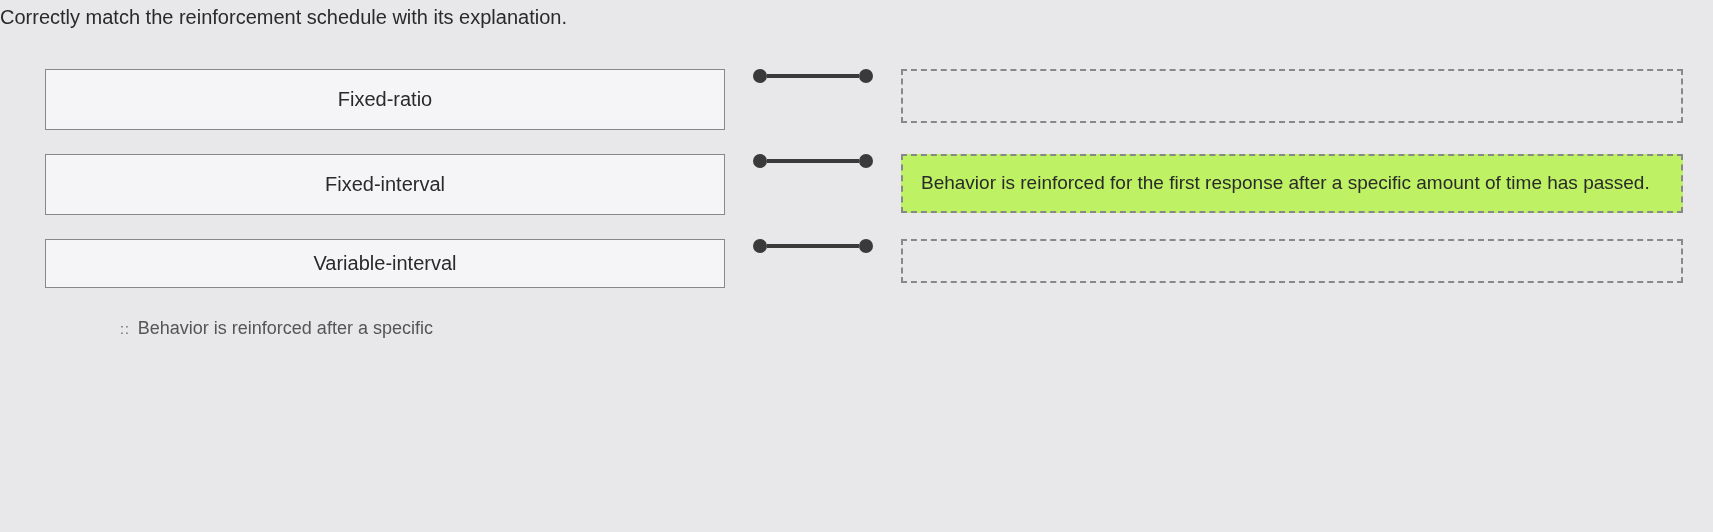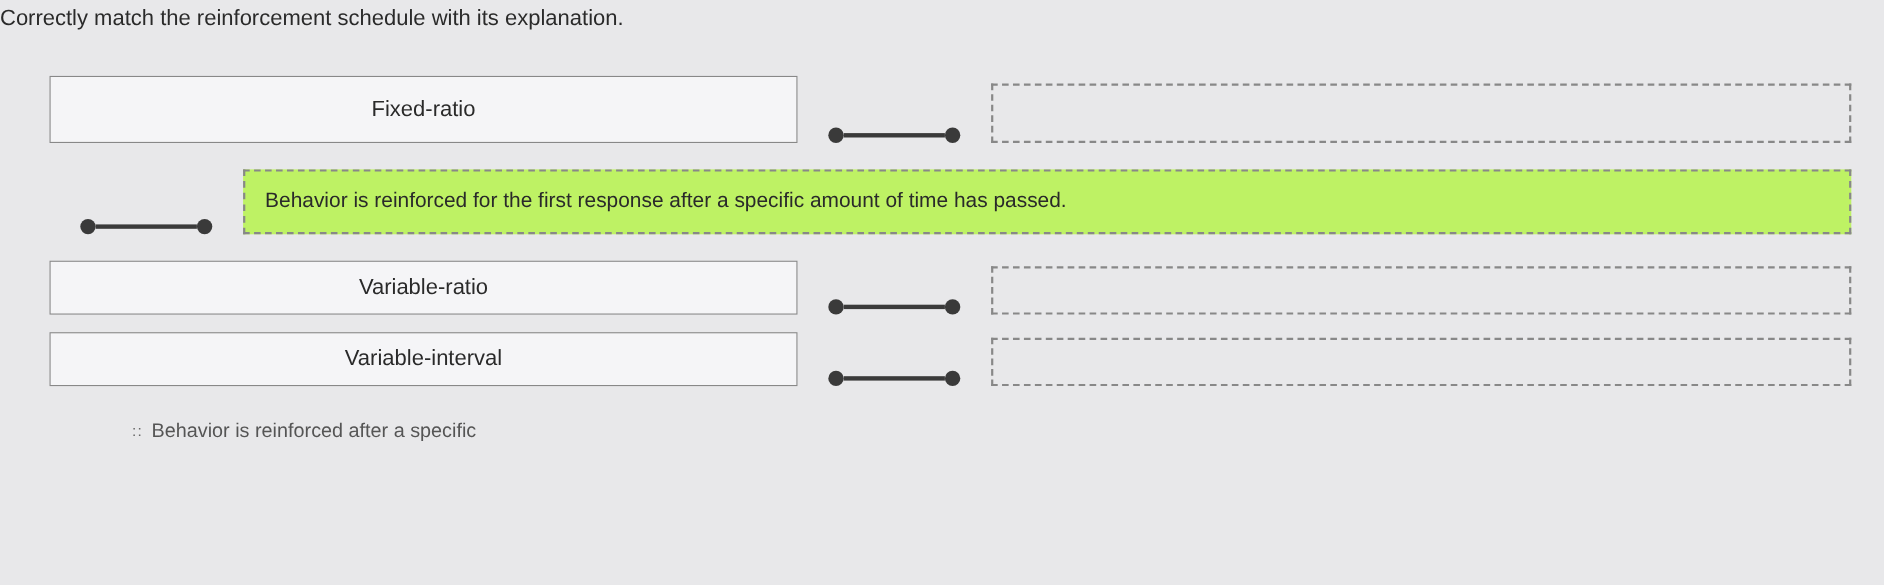--- a/index.html
+++ b/index.html
@@ -17,21 +17,21 @@
     .instruction {
       padding: 6px 0 0 0;
       font-size: 20px;
       color: #2a2a2a;
     }
     .content-area {
       padding: 40px 30px 20px 45px;
     }
     .match-row {
       display: flex;
-      align-items: flex-end;
+      align-items: flex-start;
       margin-bottom: 24px;
       gap: 0;
     }
     .left-box {
       width: 680px;
       border: 1px solid #888;
       background: #f5f5f7;
       padding: 18px 0;
       text-align: center;
       font-size: 20px;
@@ -124,41 +124,31 @@
       <div class="connector-line">
         <div class="dot"></div>
         <div class="line"></div>
         <div class="dot"></div>
       </div>
     </div>
     <div class="right-box empty"></div>
   </div>
 
   <div class="match-row row-2">
+    <div class="left-box">Fixed-interval</div>
     <div class="connector">
       <div class="connector-line">
         <div class="dot"></div>
         <div class="line"></div>
         <div class="dot"></div>
       </div>
     </div>
     <div class="right-box filled">Behavior is reinforced for the first response after a specific amount of time has passed.</div>
   </div>
 
-  <div class="match-row row-3">
-    <div class="left-box">Variable-ratio</div>
-    <div class="connector">
-      <div class="connector-line">
-        <div class="dot"></div>
-        <div class="line"></div>
-        <div class="dot"></div>
-      </div>
-    </div>
-    <div class="right-box empty"></div>
-  </div>
 
   <div class="match-row row-4">
     <div class="left-box">Variable-interval</div>
     <div class="connector">
       <div class="connector-line">
         <div class="dot"></div>
         <div class="line"></div>
         <div class="dot"></div>
       </div>
     </div>

